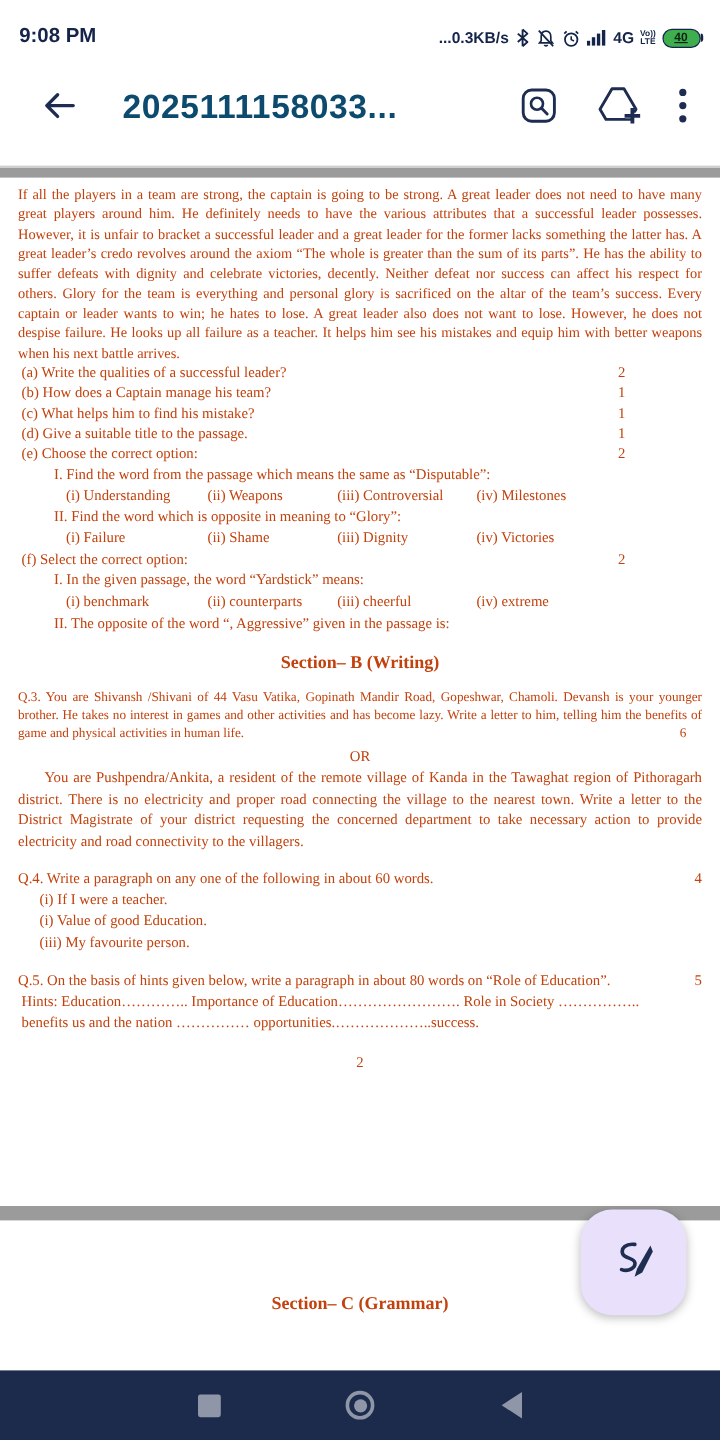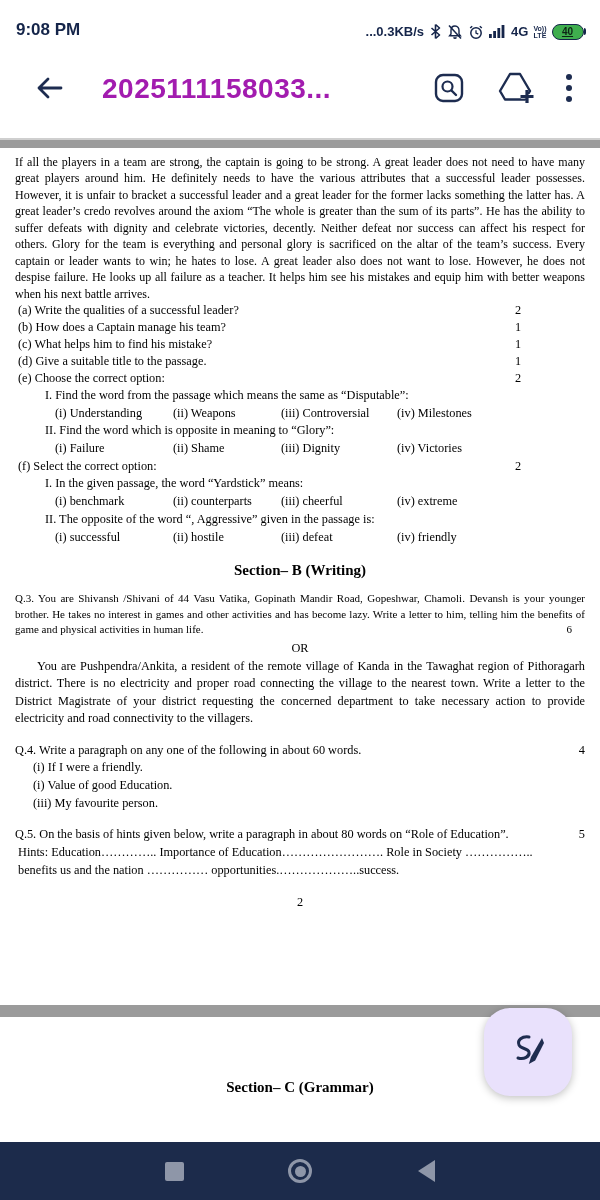--- a/index.html
+++ b/index.html
@@ -16,28 +16,28 @@
   .nettype { font-size:13px; font-weight:bold; }
   .volte { display:flex; flex-direction:column; align-items:center; line-height:1; font-size:7px; font-weight:bold; }
   .battwrap { display:flex; align-items:center; }
   .battery { width:32px; height:16px; background:#3fae4e; border:1.5px solid #15254a; border-radius:8px;
              display:flex; align-items:center; justify-content:center; font-size:10px; font-weight:bold; color:#0d2414;text-decoration:underline; }
   .battnub { width:2.5px; height:7px; background:#15254a; border-radius:0 2px 2px 0; }
 
   
   .appbar { height:100px; background:#fff; display:flex; align-items:center; padding:0 20px 0 26px;
             font-family:"Liberation Sans", sans-serif; border-bottom:2px solid #cfcfcf; }
-  .appbar .title { flex:1; font-size:28px; font-weight:600; color:#a21caf; margin-left:30px; letter-spacing:.5px;
+  .appbar .title { flex:1; font-size:28px; font-weight:600; color:#0c4a6e; margin-left:30px; letter-spacing:.5px;
                    white-space:nowrap; overflow:hidden; }
   .iconbtn { background:none; border:none; padding:6px; cursor:pointer; display:flex; align-items:center; justify-content:center; }
   .appbar .iconbtn { margin-left:18px; }
 
   
   .docarea { position:absolute; top:140px; left:0; right:0; bottom:0; background:#9b9b9b; overflow:hidden; }
-  .page { background:#fff; color:#000000; }
+  .page { background:#fff; color:#c2410c; }
   .page1 { margin-top:8px; min-height:857px; padding:6px 15px 0 15px; }
   .page2 { margin-top:12px; height:175px; padding-top:62px; }
 
   .passage { font-size:12px; line-height:1.37; text-align:justify; }
   .qrow { display:flex; font-size:12.3px; line-height:1.38; padding-left:3px; }
   .qrow .qt { flex:1; }
   .qrow .mk { width:70px; }
   .subprompt { margin-left:30px; font-size:12.3px; line-height:1.45; }
   .opts { display:grid; grid-template-columns:118px 108px 116px auto; margin-left:40px; font-size:12.3px; line-height:1.45; }
   .sechead { text-align:center; font-weight:bold; font-size:15px; margin:16px 0 12px; }
@@ -200,42 +200,36 @@
           <span class="mk">2</span>
       </div>
       <div class="subprompt">I. In the given passage, the word “Yardstick” means:</div>
       <div class="opts">
         <span>(i)   benchmark</span>
         <span>(ii)  counterparts</span>
         <span>(iii)  cheerful</span>
         <span>(iv) extreme</span>
       </div>
       <div class="subprompt">II. The opposite of the word “, Aggressive” given in the passage is:</div>
-      <div class="opts">
-        <span>(i)   successful</span>
-        <span>(ii)  hostile</span>
-        <span>(iii)  defeat</span>
-        <span>(iv) friendly</span>
-      </div>
 
       <div class="sechead">Section– B (Writing)</div>
 
       <div class="qpara">
         <span>Q.3. You are Shivansh /Shivani of 44 Vasu Vatika, Gopinath Mandir Road, Gopeshwar, Chamoli. Devansh is your younger brother. He takes no interest in games and other activities and has become lazy. Write a letter to him, telling him the benefits of game and physical activities in human life.</span>
         <span class="mk-abs">6</span>
       </div>
       <div class="orline">OR</div>
       <div class="qalt">You are Pushpendra/Ankita, a resident of the remote village of Kanda in the Tawaghat region of Pithoragarh district. There is no electricity and  proper road connecting the village to the nearest town. Write a letter to the District Magistrate of your district requesting the concerned department to take necessary action to provide electricity and road connectivity to the villagers.</div>
 
       <div class="qflex">
         <span class="qt">Q.4. Write a paragraph on any one of the following in about 60 words.</span>
         <span class="mk2">4</span>
       </div>
       <div class="subitems">
-        <div>(i) If I were a friendly.</div>
+        <div>(i) If I were a teacher.</div>
         <div>(i) Value of good Education.</div>
         <div>(iii) My favourite person.</div>
       </div>
 
       <div class="qflex">
         <span class="qt">Q.5. On the basis of hints given below, write a paragraph in about 80 words on “Role of Education”.</span>
         <span class="mk2">5</span>
       </div>
       <div class="hints">
         <div>Hints:  Education………….. Importance of Education……………………. Role in Society ……………..</div>

